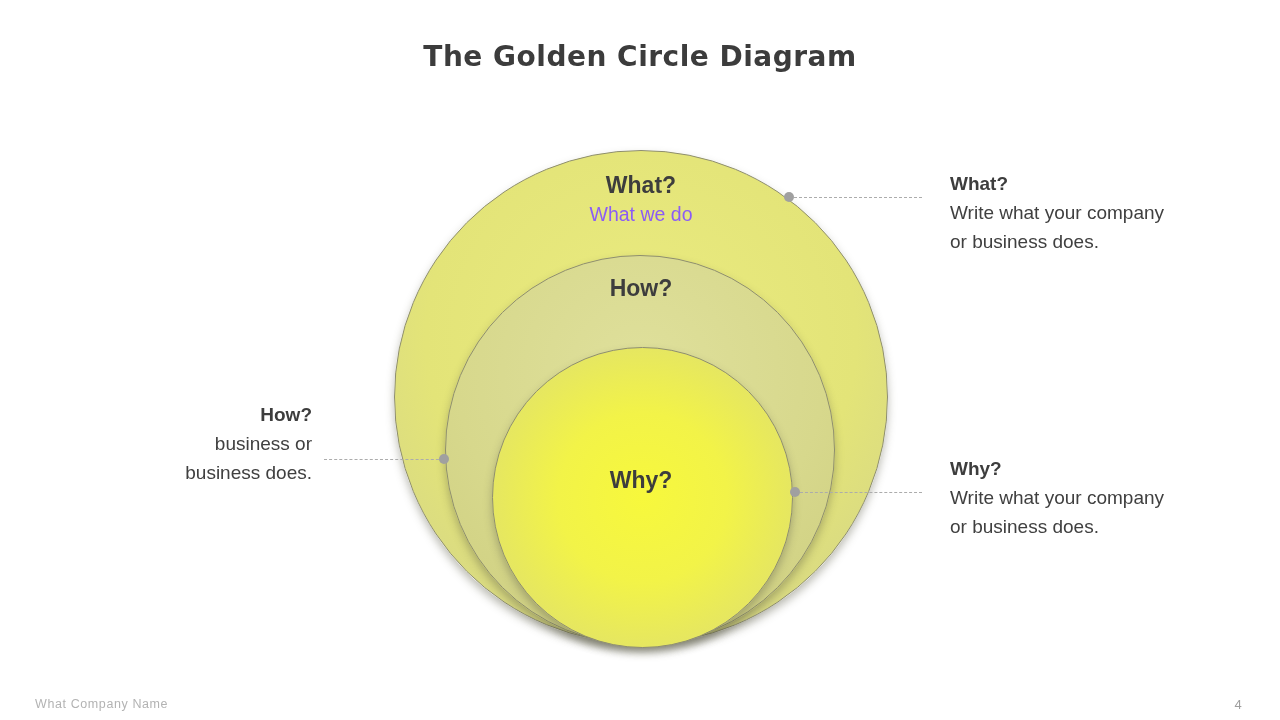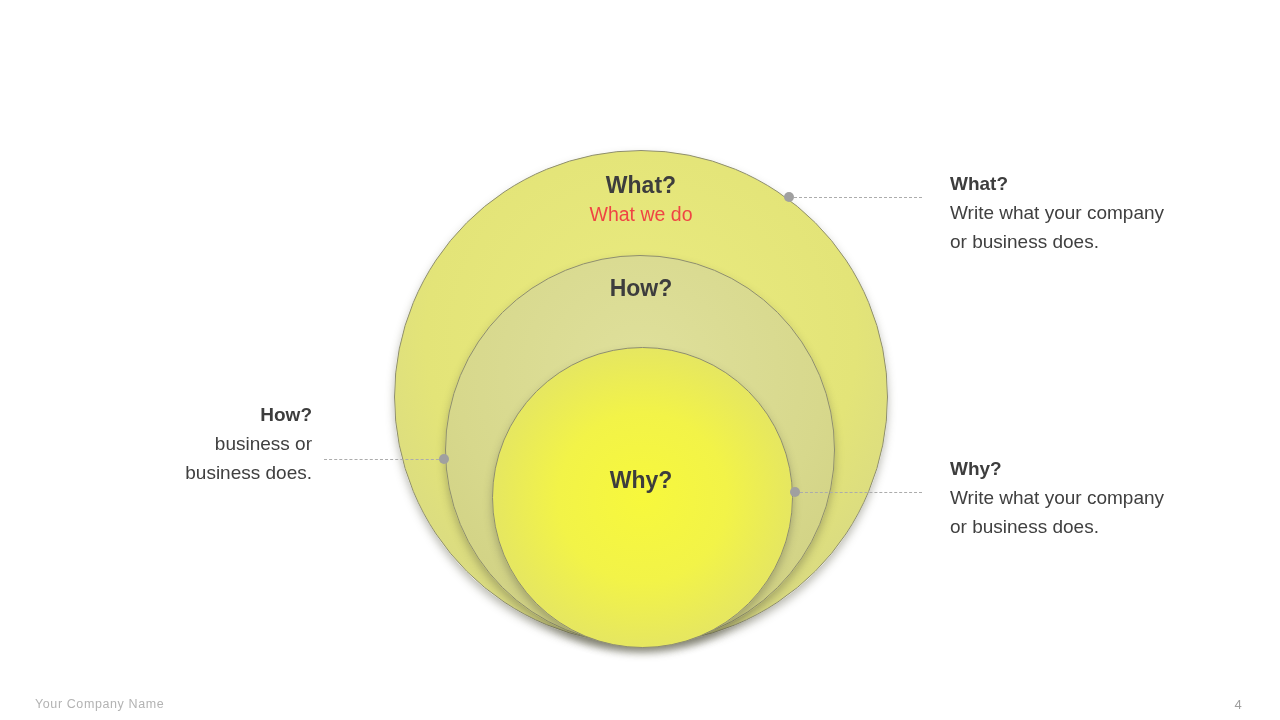--- a/index.html
+++ b/index.html
@@ -46,21 +46,21 @@
 
   
   .ring-label{
     position:absolute;left:441px;width:400px;
     text-align:center;z-index:4;
   }
   .ring-label .head{
     font-size:23px;font-weight:bold;line-height:31px;color:#3d3d3d;
   }
   .ring-label .sub{
-    font-size:19.5px;line-height:27px;color:#ef4444;
+    font-size:19.5px;line-height:27px;color:#8b5cf6;
   }
   .label-what{top:170px;}
   .label-how{top:273px;}
   .label-why{top:465px;}
 
   
   .connector{
     position:absolute;height:0;border-top:1px dashed #acacac;z-index:5;
   }
   .conn-what{left:794px;top:197px;width:128px;}
@@ -91,20 +91,21 @@
   .footer-page{
     position:absolute;left:1228px;top:697px;width:20px;
     font-size:13px;color:#9e9e9e;text-align:center;
   }
 </style>
 </head>
 <body>
 
 <div class="slide">
 
+  <div class="slide-title">The Golden Circle Diagram</div>
 
   <div class="circle circle-what"></div>
   <div class="circle circle-how"></div>
   <div class="circle circle-why"></div>
 
   <div class="ring-label label-what">
     <div class="head">What?</div>
     <div class="sub">What we do</div>
   </div>
   <div class="ring-label label-how">
@@ -132,16 +133,16 @@
     <div>business or</div>
     <div>business does.</div>
   </div>
 
   <div class="callout callout-why">
     <div class="head">Why?</div>
     <div>Write what your company</div>
     <div>or business does.</div>
   </div>
 
-  <div class="footer-company">Your Company Name</div>
+  <div class="footer-company">What Company Name</div>
   <div class="footer-page">4</div>
 
 </div>
 
 </body></html>

